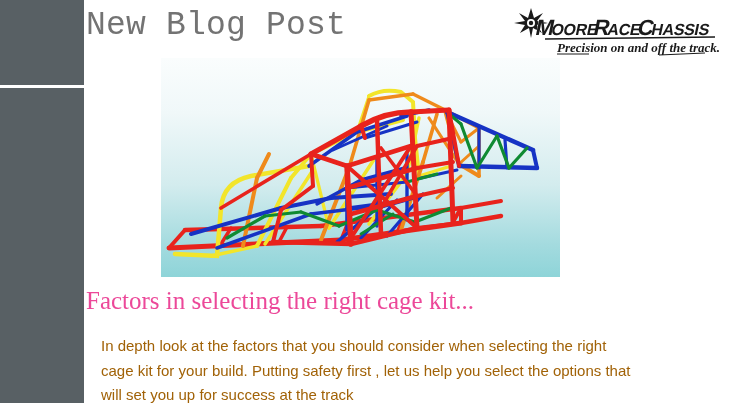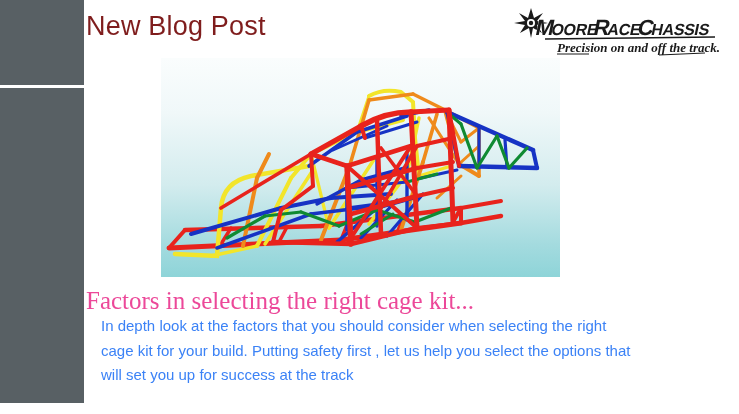--- a/index.html
+++ b/index.html
@@ -37,24 +37,24 @@
     top: 88px;
     width: 84px;
     height: 315px;
   }
 
   
   .slide-title {
     position: absolute;
     left: 86px;
     top: 5px;
-    font-family: Liberation Sans, sans-serif;
-    font-size: 27px;
+    font-family: Liberation Mono, monospace;
+    font-size: 33px;
     line-height: 42px;
-    color: #7f1d1d;
+    color: #737373;
     letter-spacing: 0.2px;
     white-space: nowrap;
   }
 
   
   .logo {
     position: absolute;
     right: 14px;
     top: 4px;
     width: 216px;
@@ -83,26 +83,26 @@
     font-size: 25px;
     line-height: 32px;
     color: #ec4899;
     white-space: nowrap;
   }
 
   
   .body-text {
     position: absolute;
     left: 101px;
-    top: 314px;
+    top: 334px;
     width: 535px;
     font-family: "Liberation Sans", sans-serif;
     font-size: 15px;
     line-height: 24.5px;
-    color: #3b82f6;
+    color: #a16207;
   }
 </style>
 </head>
 <body>
 
 <div class="slide">
 
   <div class="sidebar-bar sidebar-bar-top"></div>
   <div class="sidebar-bar sidebar-bar-main"></div>
 

